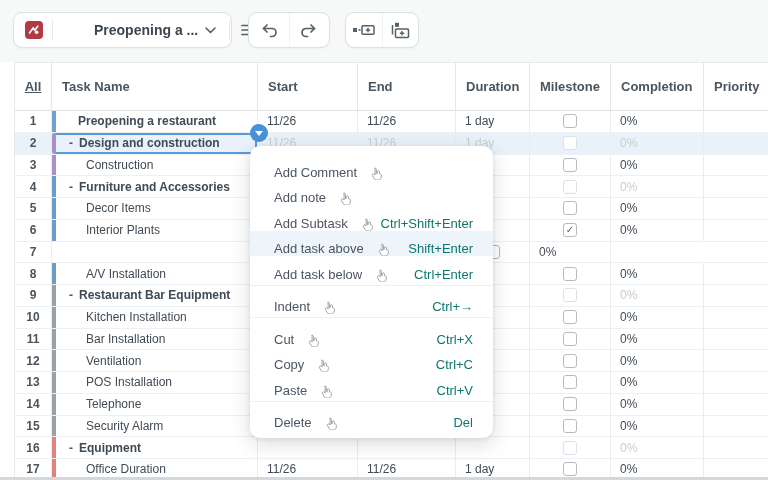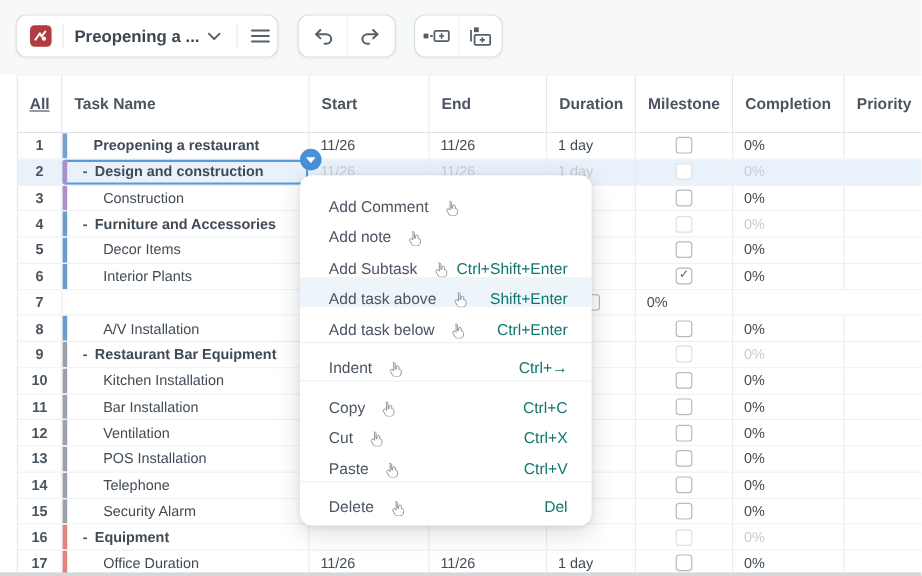--- a/index.html
+++ b/index.html
@@ -19,21 +19,21 @@
     display:flex; align-items:center;
   }
   #g1 { left:13px; width:219px; }
   #g2 { left:248px; width:82px; }
   #g3 { left:345px; width:74px; }
   .logo {
     width:18px; height:18px; border-radius:4px; margin-left:11px;
     display:flex; align-items:center; justify-content:center; flex:0 0 auto;
   }
   .tb-div { width:1px; height:20px; background:#e6e9ec; margin:0 9px; flex:0 0 auto; }
-  .tb-title { font-size:14px; font-weight:bold; color:#3d4650; white-space:nowrap; }
+  .tb-title { font-size:14px; font-weight:bold; color:#3d4650; white-space:nowrap;margin-left:32px; }
   .chev { margin-left:7px; display:flex; }
   .burger { margin:0 12px 0 2px; display:flex; cursor:pointer; }
   .tb-btn { flex:1; height:100%; display:flex; align-items:center; justify-content:center; cursor:pointer; }
   .tb-btn + .tb-btn { border-left:1px solid #f0f2f4; }
 
   
   .grid {
     position:absolute; top:62px; left:14px; width:754px; height:418px;
     border-left:1px solid #e7eaec; border-top:1px solid #e7eaec; background:#fff;
   }
@@ -531,42 +531,42 @@
       <svg width="11" height="13" viewBox="0 0 22 26">
         <path d="M8 2 c1.6 0 2.8 1.2 2.8 2.8 V13 l1.6 .3 V10 c0-1.3 1-2.3 2.3-2.3 1.2 0 2.2 1 2.2 2.3 v3.5 l1.4 .4 c1.8 .5 2.9 2.2 2.6 4 l-.7 3.6 c-.5 2.6-2.8 4.5-5.5 4.5 h-3.6 c-1.9 0-3.7-1-4.7-2.6 L3 17.5 c-.8-1.2-.4-2.8 .8-3.5 1-.6 2.3-.4 3.1 .5 l1.3 1.5 V4.8 C8.2 3.2 6.4 2 8 2 z" fill="#ffffff" stroke="#858e96" stroke-width="1.6" stroke-linejoin="round"></path>
       </svg>
     </span>
     <span class="spacer"></span>
     <span class="sc">Ctrl+→</span>
   </div>
 
 <div class="msep"></div>
   <div class="mi">
+    <span class="lbl">Cut</span>
+    <span class="cursor" hidden="">
+      <svg width="11" height="13" viewBox="0 0 22 26">
+        <path d="M8 2 c1.6 0 2.8 1.2 2.8 2.8 V13 l1.6 .3 V10 c0-1.3 1-2.3 2.3-2.3 1.2 0 2.2 1 2.2 2.3 v3.5 l1.4 .4 c1.8 .5 2.9 2.2 2.6 4 l-.7 3.6 c-.5 2.6-2.8 4.5-5.5 4.5 h-3.6 c-1.9 0-3.7-1-4.7-2.6 L3 17.5 c-.8-1.2-.4-2.8 .8-3.5 1-.6 2.3-.4 3.1 .5 l1.3 1.5 V4.8 C8.2 3.2 6.4 2 8 2 z" fill="#ffffff" stroke="#858e96" stroke-width="1.6" stroke-linejoin="round"></path>
+      </svg>
+    </span>
+    <span class="spacer"></span>
+    <span class="sc">Ctrl+X</span>
+  </div>
+
+  <div class="mi">
     <span class="lbl">Copy</span>
     <span class="cursor" hidden="">
       <svg width="11" height="13" viewBox="0 0 22 26">
         <path d="M8 2 c1.6 0 2.8 1.2 2.8 2.8 V13 l1.6 .3 V10 c0-1.3 1-2.3 2.3-2.3 1.2 0 2.2 1 2.2 2.3 v3.5 l1.4 .4 c1.8 .5 2.9 2.2 2.6 4 l-.7 3.6 c-.5 2.6-2.8 4.5-5.5 4.5 h-3.6 c-1.9 0-3.7-1-4.7-2.6 L3 17.5 c-.8-1.2-.4-2.8 .8-3.5 1-.6 2.3-.4 3.1 .5 l1.3 1.5 V4.8 C8.2 3.2 6.4 2 8 2 z" fill="#ffffff" stroke="#858e96" stroke-width="1.6" stroke-linejoin="round"></path>
       </svg>
     </span>
     <span class="spacer"></span>
     <span class="sc">Ctrl+C</span>
   </div>
 
   <div class="mi">
-    <span class="lbl">Cut</span>
-    <span class="cursor" hidden="">
-      <svg width="11" height="13" viewBox="0 0 22 26">
-        <path d="M8 2 c1.6 0 2.8 1.2 2.8 2.8 V13 l1.6 .3 V10 c0-1.3 1-2.3 2.3-2.3 1.2 0 2.2 1 2.2 2.3 v3.5 l1.4 .4 c1.8 .5 2.9 2.2 2.6 4 l-.7 3.6 c-.5 2.6-2.8 4.5-5.5 4.5 h-3.6 c-1.9 0-3.7-1-4.7-2.6 L3 17.5 c-.8-1.2-.4-2.8 .8-3.5 1-.6 2.3-.4 3.1 .5 l1.3 1.5 V4.8 C8.2 3.2 6.4 2 8 2 z" fill="#ffffff" stroke="#858e96" stroke-width="1.6" stroke-linejoin="round"></path>
-      </svg>
-    </span>
-    <span class="spacer"></span>
-    <span class="sc">Ctrl+X</span>
-  </div>
-
-  <div class="mi">
     <span class="lbl">Paste</span>
     <span class="cursor" hidden="">
       <svg width="11" height="13" viewBox="0 0 22 26">
         <path d="M8 2 c1.6 0 2.8 1.2 2.8 2.8 V13 l1.6 .3 V10 c0-1.3 1-2.3 2.3-2.3 1.2 0 2.2 1 2.2 2.3 v3.5 l1.4 .4 c1.8 .5 2.9 2.2 2.6 4 l-.7 3.6 c-.5 2.6-2.8 4.5-5.5 4.5 h-3.6 c-1.9 0-3.7-1-4.7-2.6 L3 17.5 c-.8-1.2-.4-2.8 .8-3.5 1-.6 2.3-.4 3.1 .5 l1.3 1.5 V4.8 C8.2 3.2 6.4 2 8 2 z" fill="#ffffff" stroke="#858e96" stroke-width="1.6" stroke-linejoin="round"></path>
       </svg>
     </span>
     <span class="spacer"></span>
     <span class="sc">Ctrl+V</span>
   </div>
 <div class="msep"></div>

